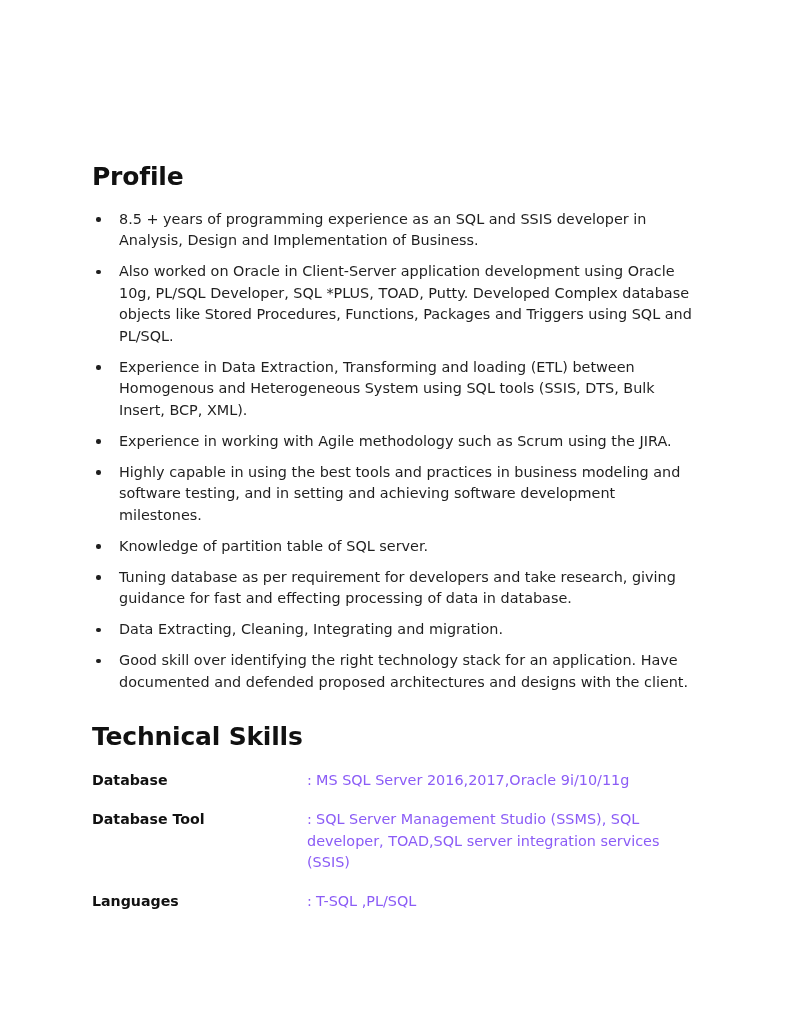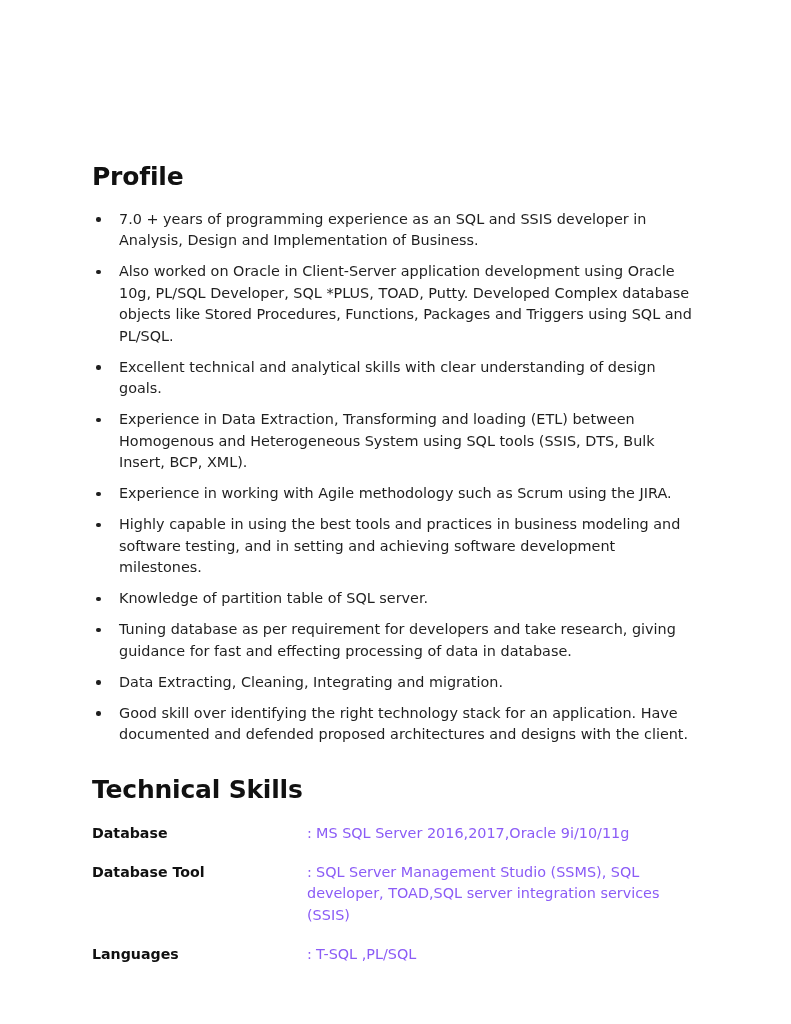--- a/index.html
+++ b/index.html
@@ -113,29 +113,25 @@
 
 <div class="page">
   <div class="content">
 
     <div>
       <h1 class="section-heading heading-profile">Profile</h1>
 
       <ul class="bullet-list">
         <li class="bullet-item">
           <span class="bullet-dot"></span>
-          <span>7.0 + years of programming experience as an SQL and SSIS developer in Analysis, Design and Implementation of Business.</span>
+          <span>8.5 + years of programming experience as an SQL and SSIS developer in Analysis, Design and Implementation of Business.</span>
         </li>
         <li class="bullet-item">
           <span class="bullet-dot"></span>
           <span>Also worked on Oracle in Client-Server application development using Oracle 10g, PL/SQL Developer, SQL *PLUS, TOAD, Putty. Developed Complex database objects like Stored Procedures, Functions, Packages and Triggers using SQL and PL/SQL.</span>
-        </li>
-        <li class="bullet-item">
-          <span class="bullet-dot"></span>
-          <span>Excellent technical and analytical skills with clear understanding of design goals.</span>
         </li>
         <li class="bullet-item">
           <span class="bullet-dot"></span>
           <span>Experience in Data Extraction, Transforming and loading (ETL) between Homogenous and Heterogeneous System using SQL tools (SSIS, DTS, Bulk Insert, BCP, XML).</span>
         </li>
         <li class="bullet-item">
           <span class="bullet-dot"></span>
           <span>Experience in working with Agile methodology such as Scrum using the JIRA.</span>
         </li>
         <li class="bullet-item">

